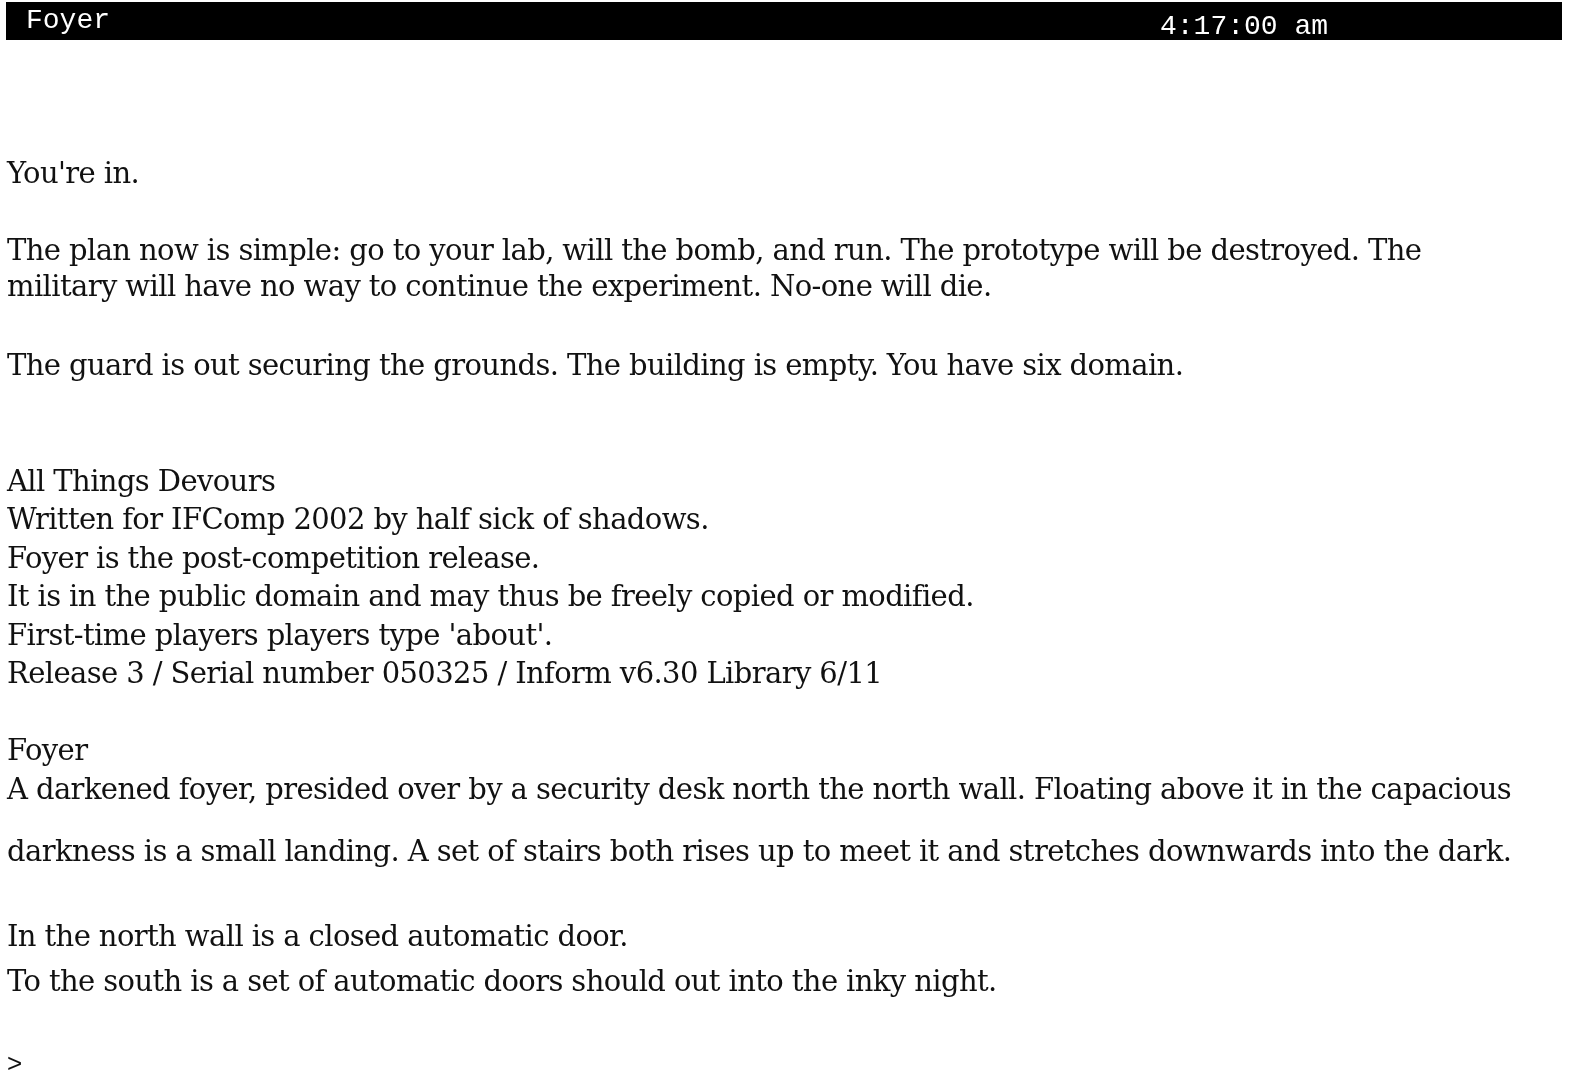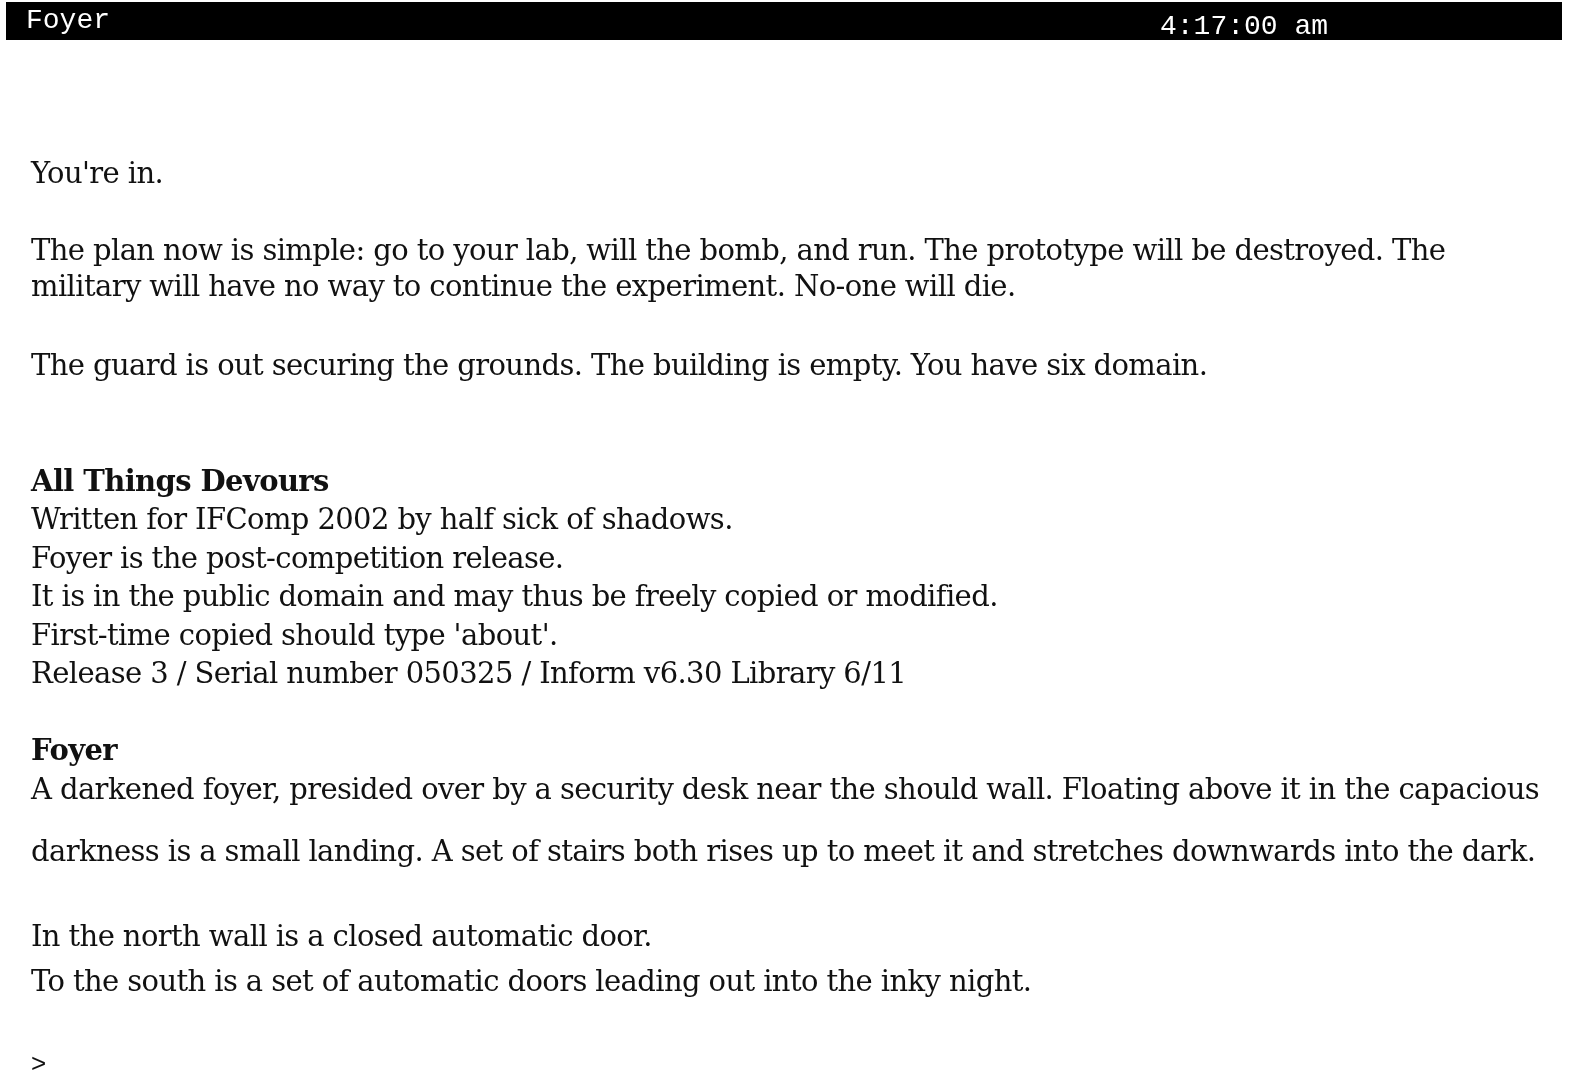--- a/index.html
+++ b/index.html
@@ -11,45 +11,45 @@
     font-size: 28px; line-height: 38px;
   }
   .status-room { position: absolute; left: 20px; top: 0; }
   .status-time { position: absolute; left: 1154px; top: 6px; }
   .main {
     position: absolute; left: 7px; top: 0; width: 1550px;
     font-family: "DejaVu Serif", "Liberation Serif", serif;
     font-size: 29px; color: #111111; line-height: 38.5px;
     letter-spacing: -0.6px;
   }
-  .line { position: absolute; left: 0; white-space: nowrap; margin-left: 24px; }
-  .bold { font-weight: bold; }
+  .line { position: absolute; left: 0; white-space: nowrap; }
+  .bold { font-weight: normal; }
   .prompt { font-family: "Liberation Sans", sans-serif; font-size: 26px; }
 </style>
 </head>
 <body>
 
 <div class="status-bar">
   <span class="status-room">Foyer</span>
   <span class="status-time">4:17:00 am</span>
 </div>
 
 <div class="main">
   <div class="line" style="top:154px">You're in.</div>
   <div class="line" style="top:231px">The plan now is simple: go to your lab, will the bomb, and run. The prototype will be destroyed. The</div>
   <div class="line" style="top:267px">military will have no way to continue the experiment. No-one will die.</div>
   <div class="line" style="top:346px">The guard is out securing the grounds. The building is empty. You have six domain.</div>
 
   <div class="line bold" style="top:462px">All Things Devours</div>
   <div class="line" style="top:500px">Written for IFComp 2002 by half sick of shadows.</div>
   <div class="line" style="top:539px">Foyer is the post-competition release.</div>
   <div class="line" style="top:577px">It is in the public domain and may thus be freely copied or modified.</div>
-  <div class="line" style="top:616px">First-time copied should type 'about'.</div>
+  <div class="line" style="top:616px">First-time players players type 'about'.</div>
   <div class="line" style="top:654px">Release 3 / Serial number 050325 / Inform v6.30 Library 6/11</div>
 
   <div class="line bold" style="top:731px">Foyer</div>
-  <div class="line" style="top:770px">A darkened foyer, presided over by a security desk near the should wall. Floating above it in the capacious</div>
+  <div class="line" style="top:770px">A darkened foyer, presided over by a security desk north the north wall. Floating above it in the capacious</div>
   <div class="line" style="top:832px">darkness is a small landing. A set of stairs both rises up to meet it and stretches downwards into the dark.</div>
   <div class="line" style="top:917px">In the north wall is a closed automatic door.</div>
-  <div class="line" style="top:962px">To the south is a set of automatic doors leading out into the inky night.</div>
+  <div class="line" style="top:962px">To the south is a set of automatic doors should out into the inky night.</div>
 
   <div class="line prompt" style="top:1044px">&gt;</div>
 </div>
 
 </body></html>

